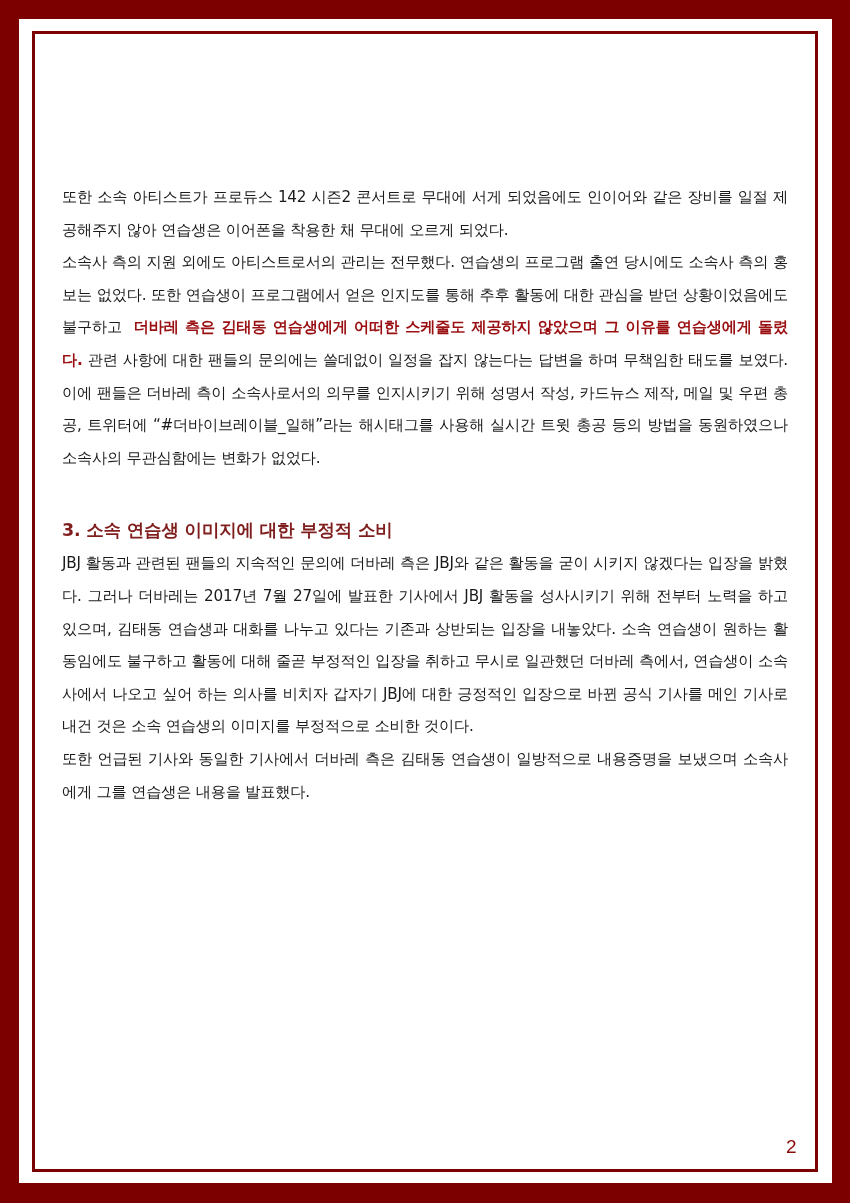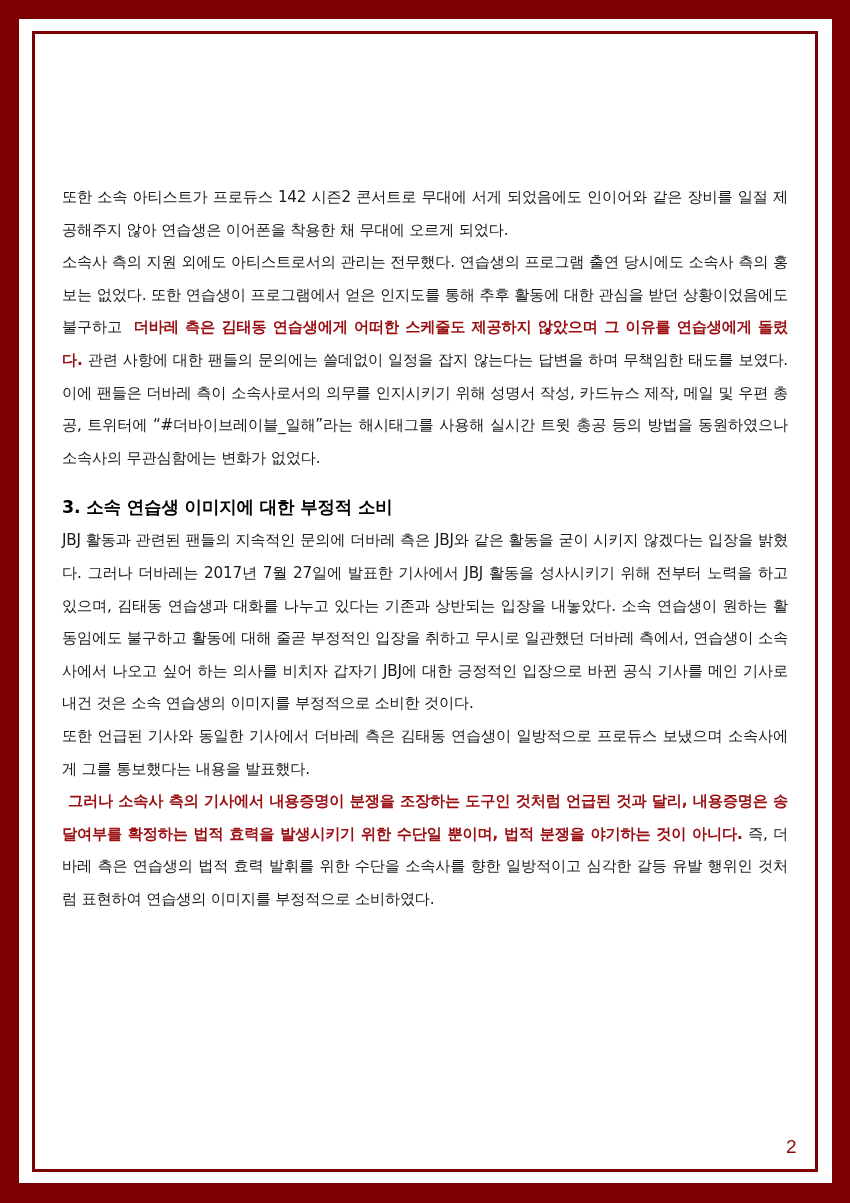--- a/index.html
+++ b/index.html
@@ -16,22 +16,22 @@
       border: 3px solid #7d0000;
     }
     .content {
       position: absolute; left: 62px; top: 181px; width: 726px;
       font-size: 15.2px; line-height: 32.6px; color: #1a1a1a;
       letter-spacing: -0.2px;
     }
     .para { text-align: justify; text-align-last: left; }
     .hl { color: #9a0f12; font-weight: bold; margin-left: 6px; }
     .heading {
-      font-size: 17.5px; font-weight: bold; color: #000000;
-      margin-top: 16px; line-height: 34px;
+      font-size: 17.5px; font-weight: bold; color: #7f1d1d;
+      margin-top: 39px; line-height: 34px;
     }
     .page-number {
       position: absolute; left: 786px; top: 1136px;
       font-size: 19px; color: #8a0a0a;
       font-family: "Liberation Sans", sans-serif;
     }
   </style>
 </head>
 <body>
 
@@ -45,20 +45,17 @@
   <p class="para">
     <span> 소속사 측의 지원 외에도 아티스트로서의 관리는 전무했다. 연습생의 프로그램 출연 당시에도 소속사 측의 홍보는 없었다. 또한 연습생이 프로그램에서 얻은 인지도를 통해 추후 활동에 대한 관심을 받던 상황이었음에도 불구하고 </span><span class="hl">더바레 측은 김태동 연습생에게 어떠한 스케줄도 제공하지 않았으며 그 이유를 연습생에게 돌렸다.</span><span> 관련 사항에 대한 팬들의 문의에는 쓸데없이 일정을 잡지 않는다는 답변을 하며 무책임한 태도를 보였다. 이에 팬들은 더바레 측이 소속사로서의 의무를 인지시키기 위해 성명서 작성, 카드뉴스 제작, 메일 및 우편 총공, 트위터에 “#더바이브레이블_일해”라는 해시태그를 사용해 실시간 트윗 총공 등의 방법을 동원하였으나 소속사의 무관심함에는 변화가 없었다.</span>
   </p>
 
   <h2 class="heading">3. 소속 연습생 이미지에 대한 부정적 소비</h2>
 
   <p class="para">
     <span> JBJ 활동과 관련된 팬들의 지속적인 문의에 더바레 측은 JBJ와 같은 활동을 굳이 시키지 않겠다는 입장을 밝혔다. 그러나 더바레는 2017년 7월 27일에 발표한 기사에서 JBJ 활동을 성사시키기 위해 전부터 노력을 하고 있으며, 김태동 연습생과 대화를 나누고 있다는 기존과 상반되는 입장을 내놓았다. 소속 연습생이 원하는 활동임에도 불구하고 활동에 대해 줄곧 부정적인 입장을 취하고 무시로 일관했던 더바레 측에서, 연습생이 소속사에서 나오고 싶어 하는 의사를 비치자 갑자기 JBJ에 대한 긍정적인 입장으로 바뀐 공식 기사를 메인 기사로 내건 것은 소속 연습생의 이미지를 부정적으로 소비한 것이다.</span>
   </p>
   <p class="para">
-    <span> 또한 언급된 기사와 동일한 기사에서 더바레 측은 김태동 연습생이 일방적으로 프로듀스 보냈으며 소속사에게 그를 통보했다는 내용을 발표했다.</span>
-  </p>
-  <p class="para">
-    <span class="hl"> 그러나 소속사 측의 기사에서 내용증명이 분쟁을 조장하는 도구인 것처럼 언급된 것과 달리, 내용증명은 송달여부를 확정하는 법적 효력을 발생시키기 위한 수단일 뿐이며, 법적 분쟁을 야기하는 것이 아니다.</span><span> 즉, 더바레 측은 연습생의 법적 효력 발휘를 위한 수단을 소속사를 향한 일방적이고 심각한 갈등 유발 행위인 것처럼 표현하여 연습생의 이미지를 부정적으로 소비하였다.</span>
+    <span> 또한 언급된 기사와 동일한 기사에서 더바레 측은 김태동 연습생이 일방적으로 내용증명을 보냈으며 소속사에게 그를 연습생은 내용을 발표했다.</span>
   </p>
 </div>
 
 <div class="page-number">2</div>
 
 </body></html>

